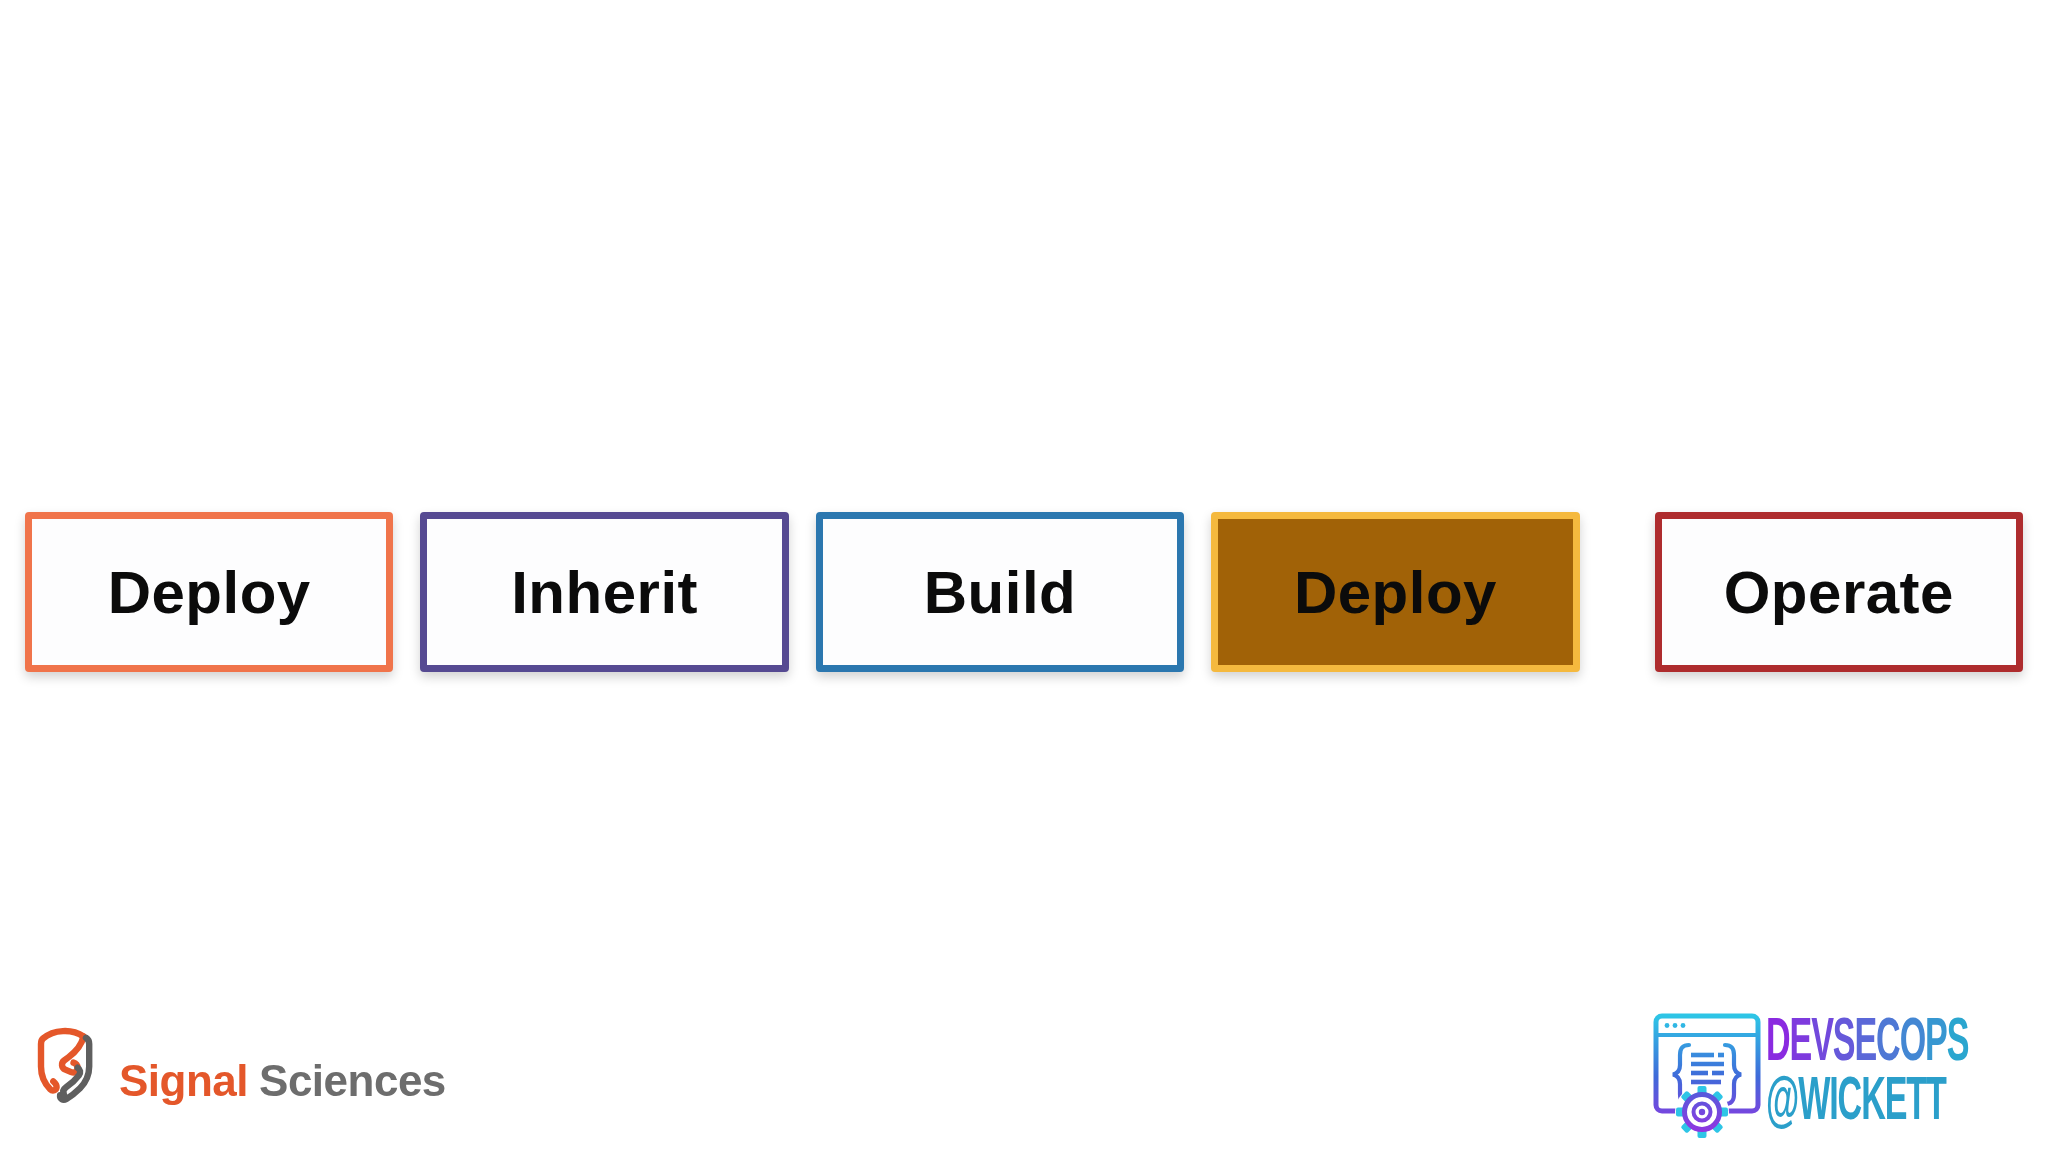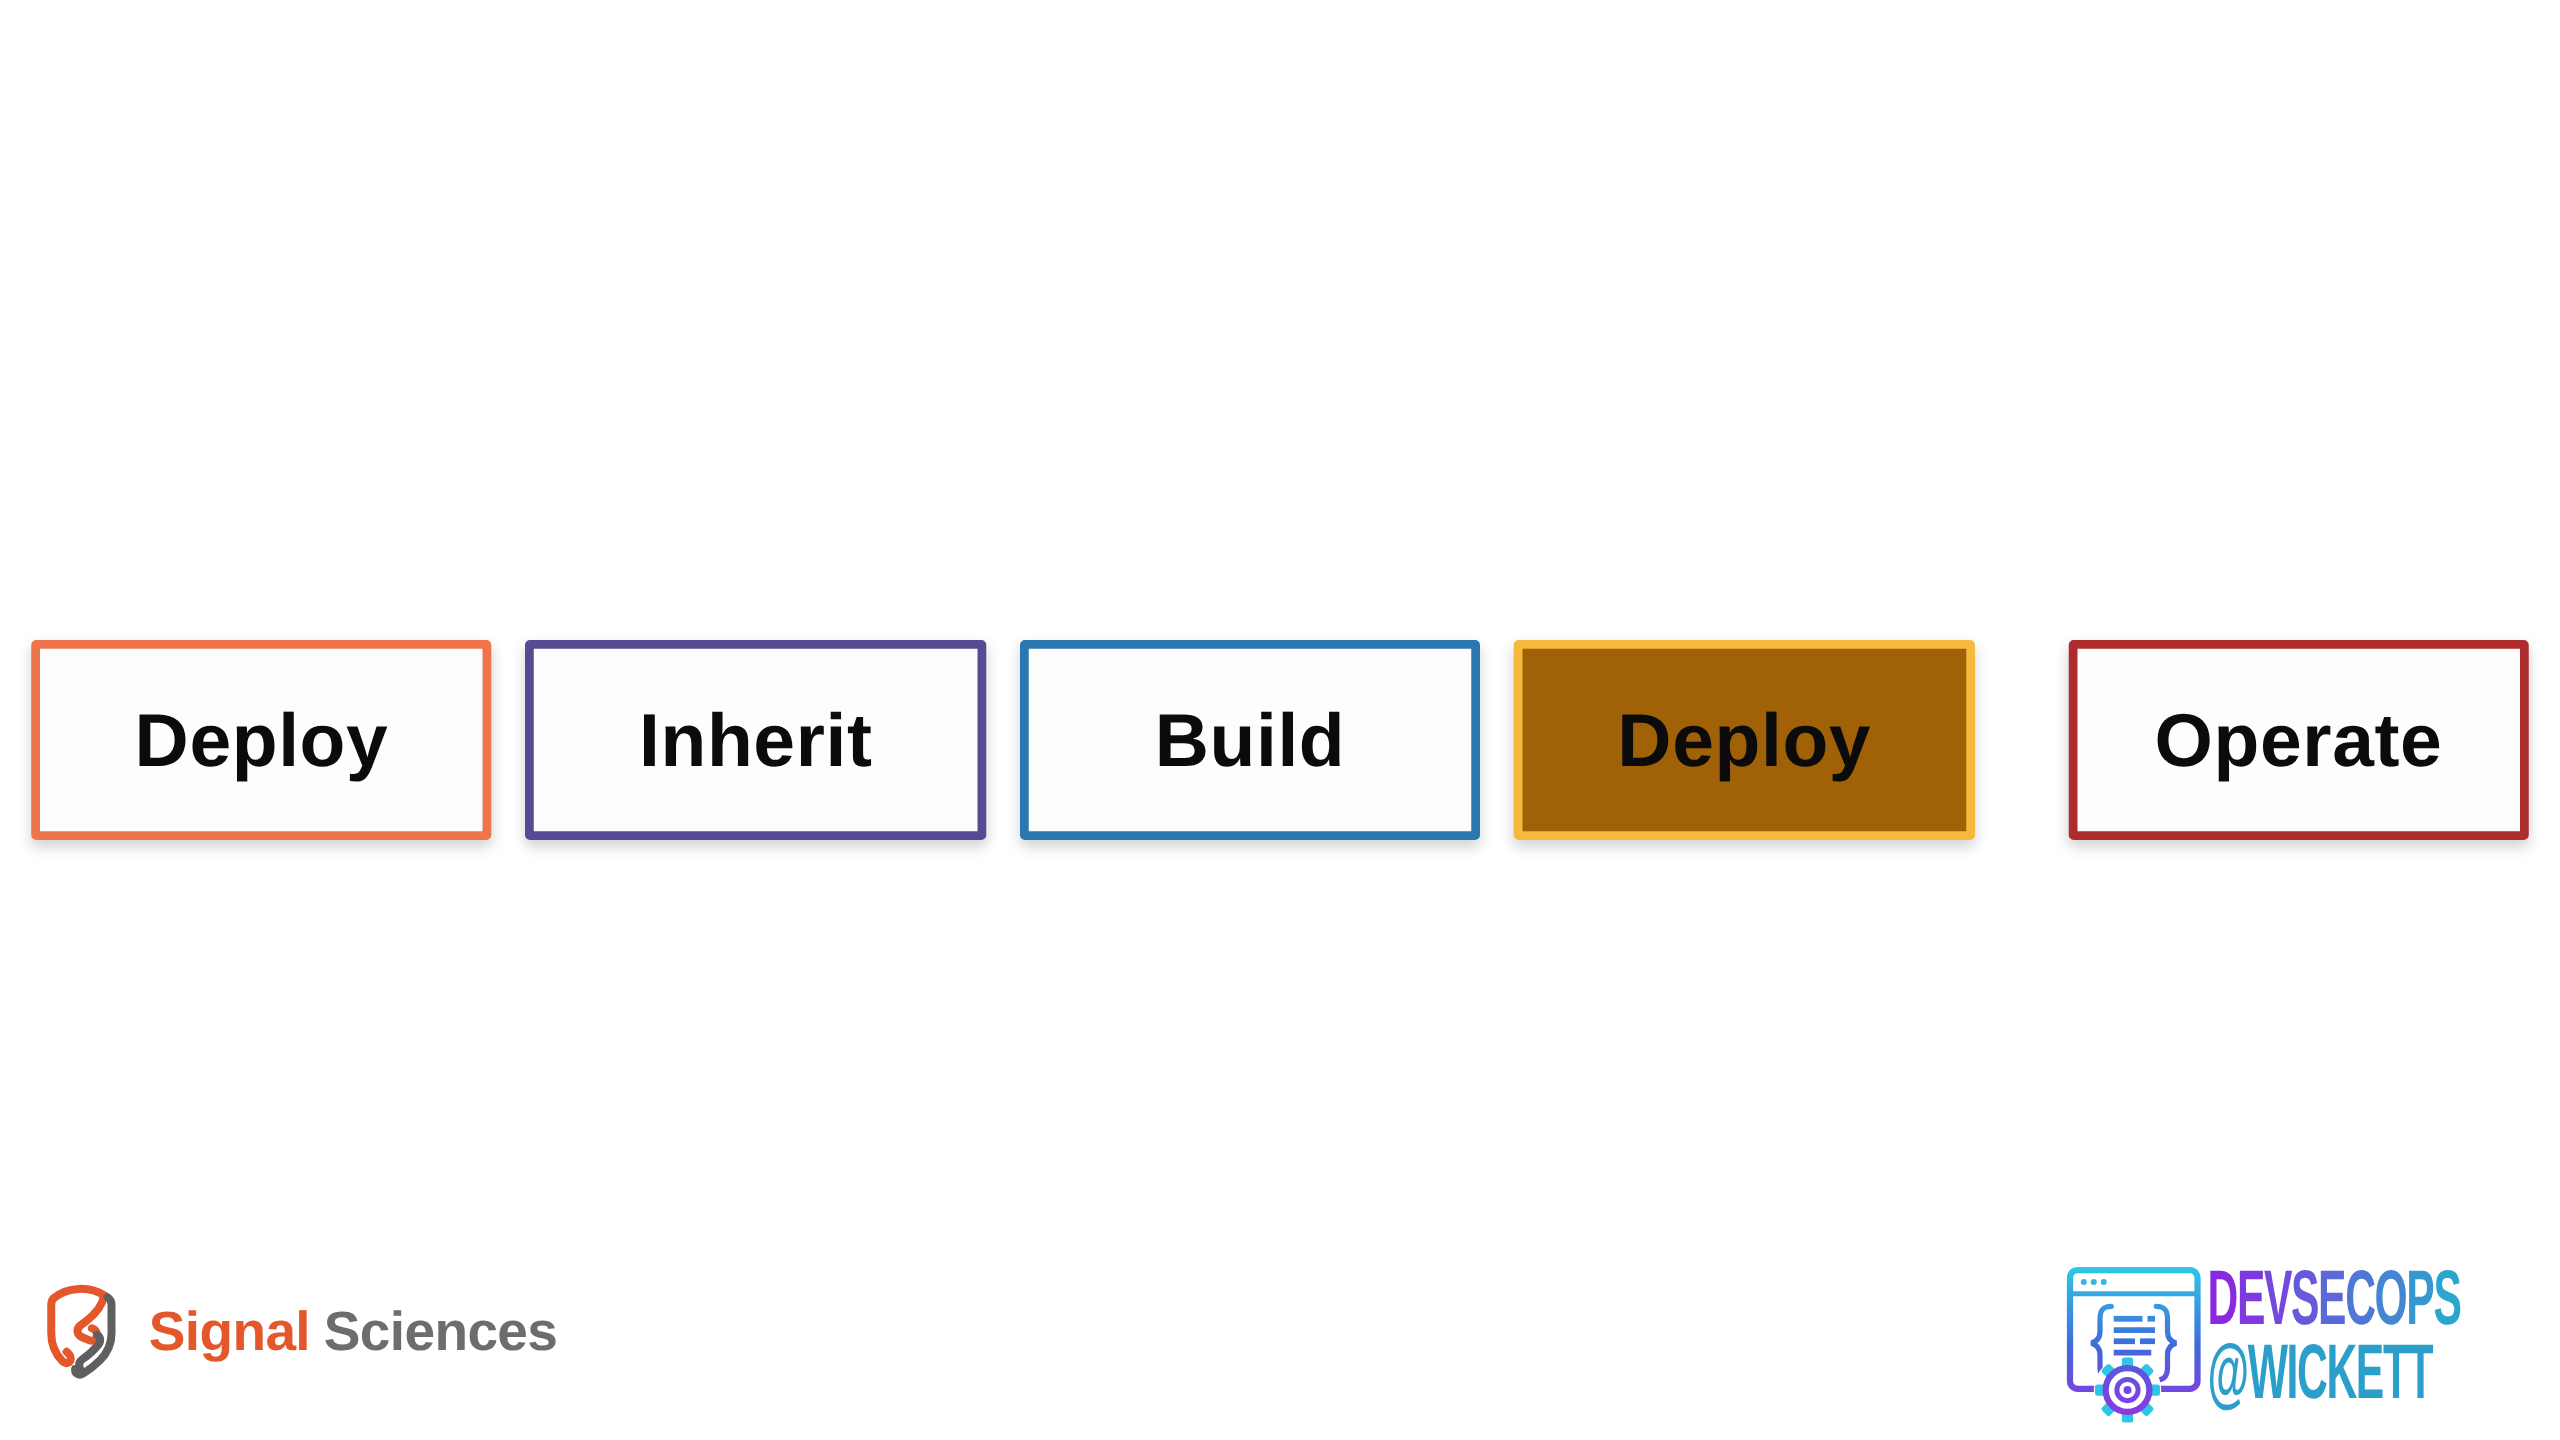--- a/index.html
+++ b/index.html
@@ -34,21 +34,21 @@
     font-size:60px;
     font-weight:bold;
     color:#0b0b0b;
     letter-spacing:0.5px;
   }
   
   .footer-left{
     position:absolute;
     left:31px; top:1026px;
     display:flex;
-    align-items:center;
+    align-items:flex-end;
     gap:20px;
   }
   .ss-text{
     font-size:44px;
     font-weight:700;
     letter-spacing:-0.5px;
     white-space:nowrap;
   }
   .ss-word1{margin-right:11px;}
   

